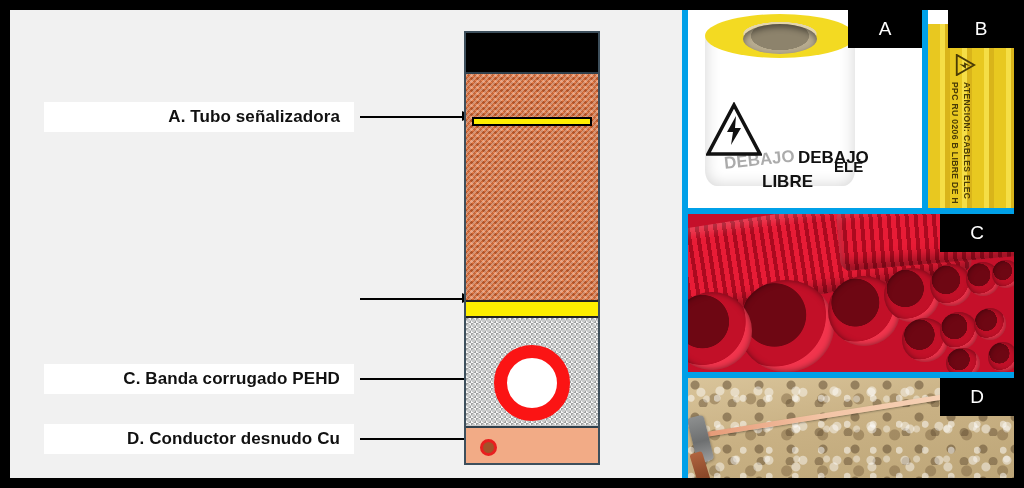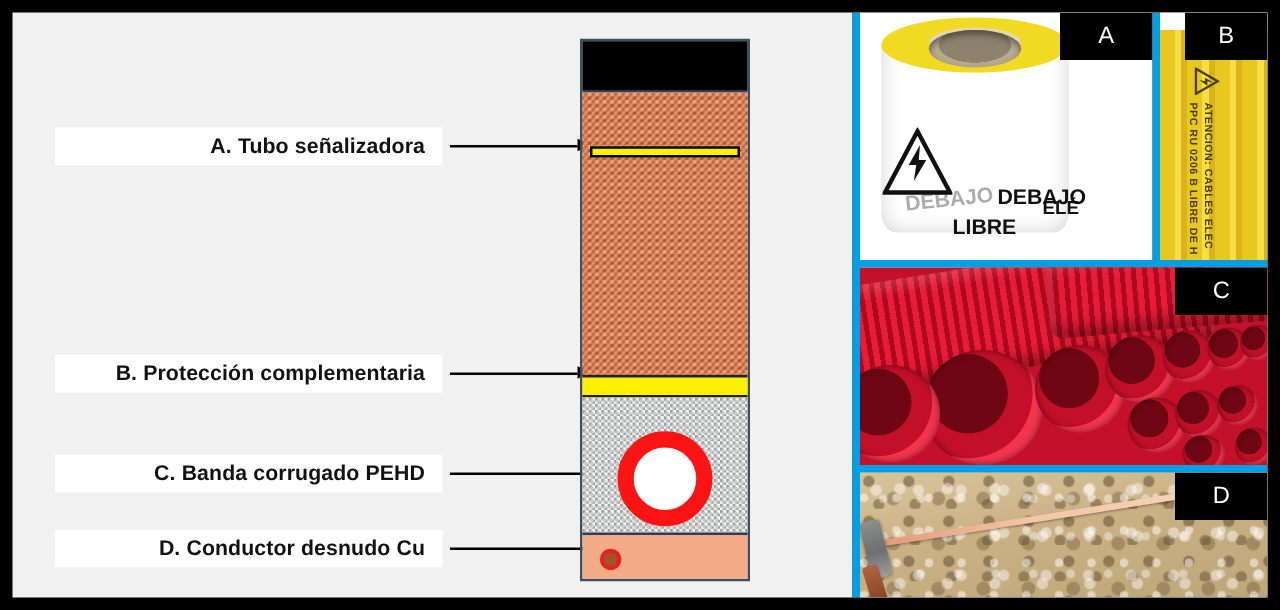--- a/index.html
+++ b/index.html
@@ -144,23 +144,20 @@
 
 <div id="frame">
   <div id="canvas">
 
     <div class="label-box" style="left:34px;top:92px;width:310px;">
       <span>A. Tubo señalizadora</span>
     </div>
     <div class="leader" style="left:350px;top:106px;width:102px;"></div>
     <div class="arrow" style="left:452px;top:101px;"></div>
 
-    <div class="label-box" style="left:34px;top:274px;width:310px;">
-      <span>B. Protección complementaria</span>
-    </div>
     <div class="leader" style="left:350px;top:288px;width:102px;"></div>
     <div class="arrow" style="left:452px;top:283px;"></div>
 
     <div class="label-box" style="left:34px;top:354px;width:310px;">
       <span>C. Banda corrugado PEHD</span>
     </div>
     <div class="leader" style="left:350px;top:368px;width:132px;"></div>
     <div class="arrow" style="left:482px;top:363px;"></div>
 
     <div class="label-box" style="left:34px;top:414px;width:310px;">

